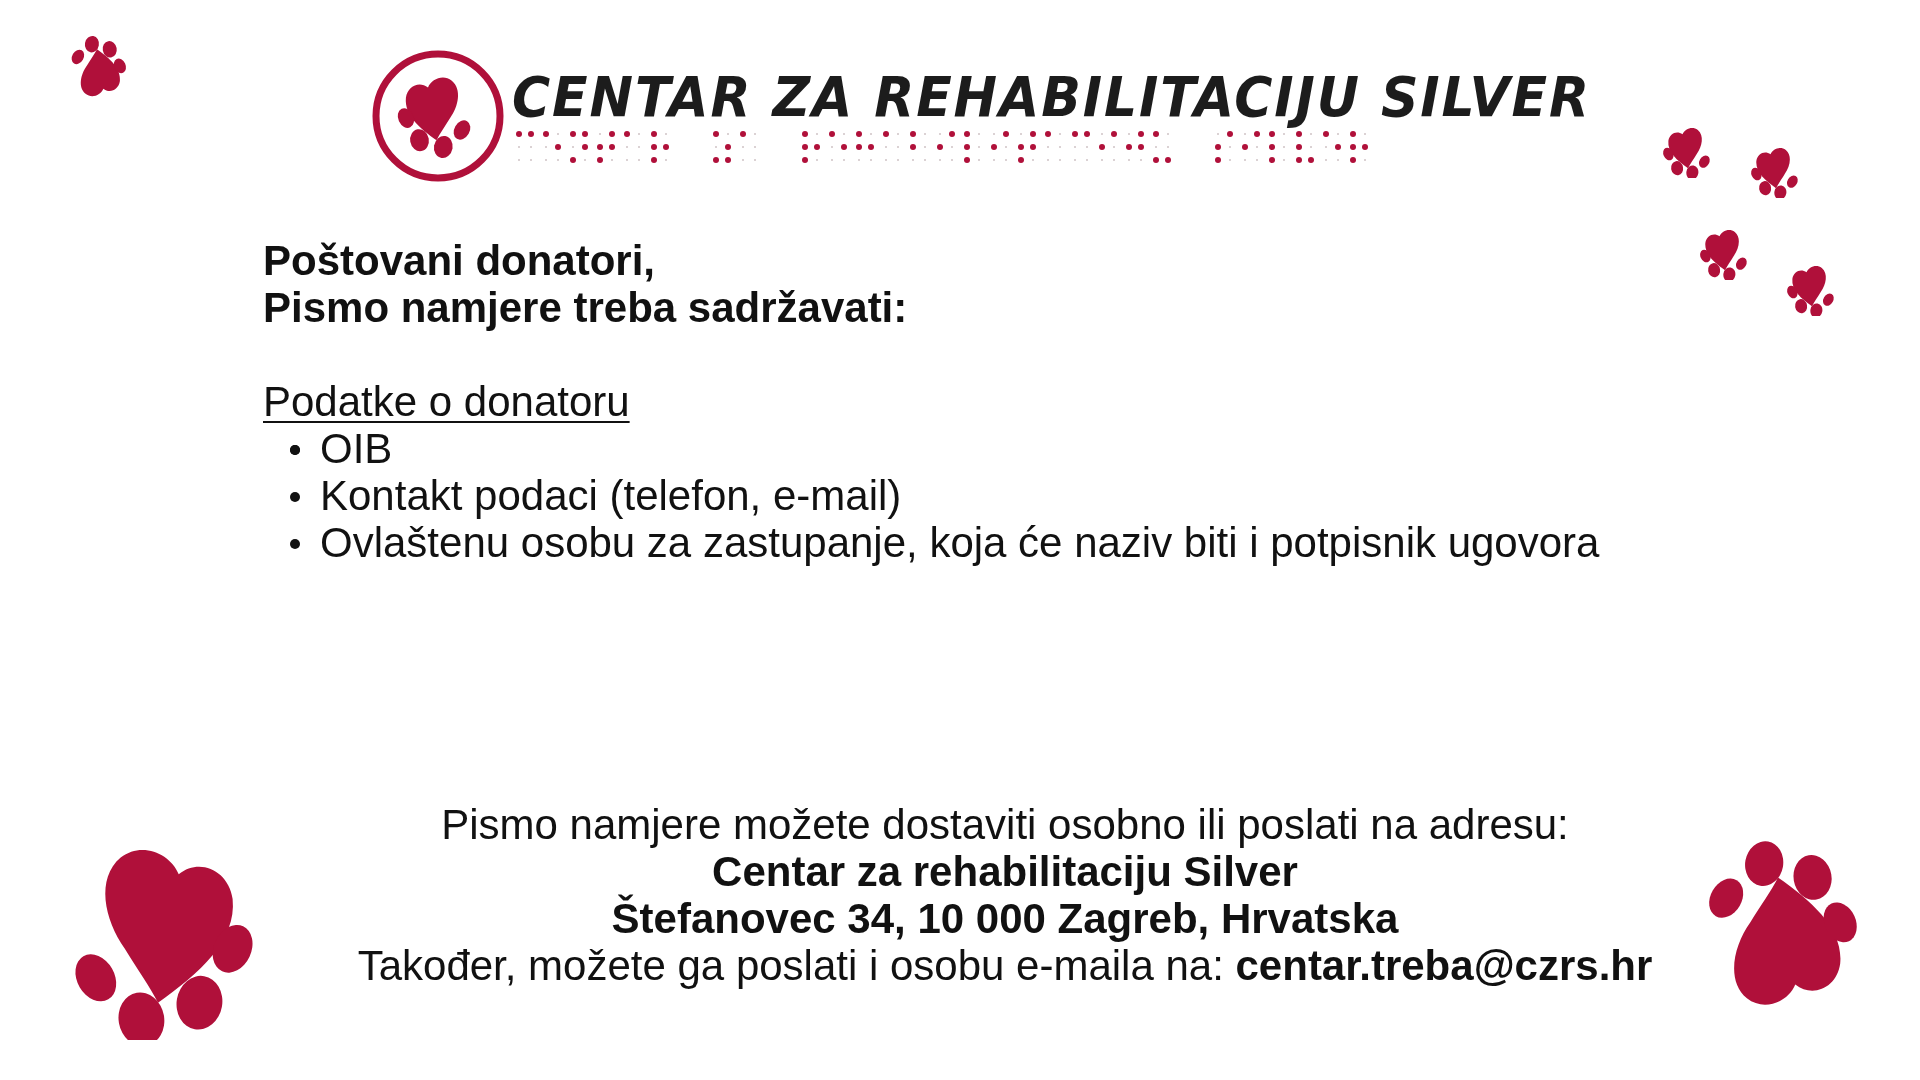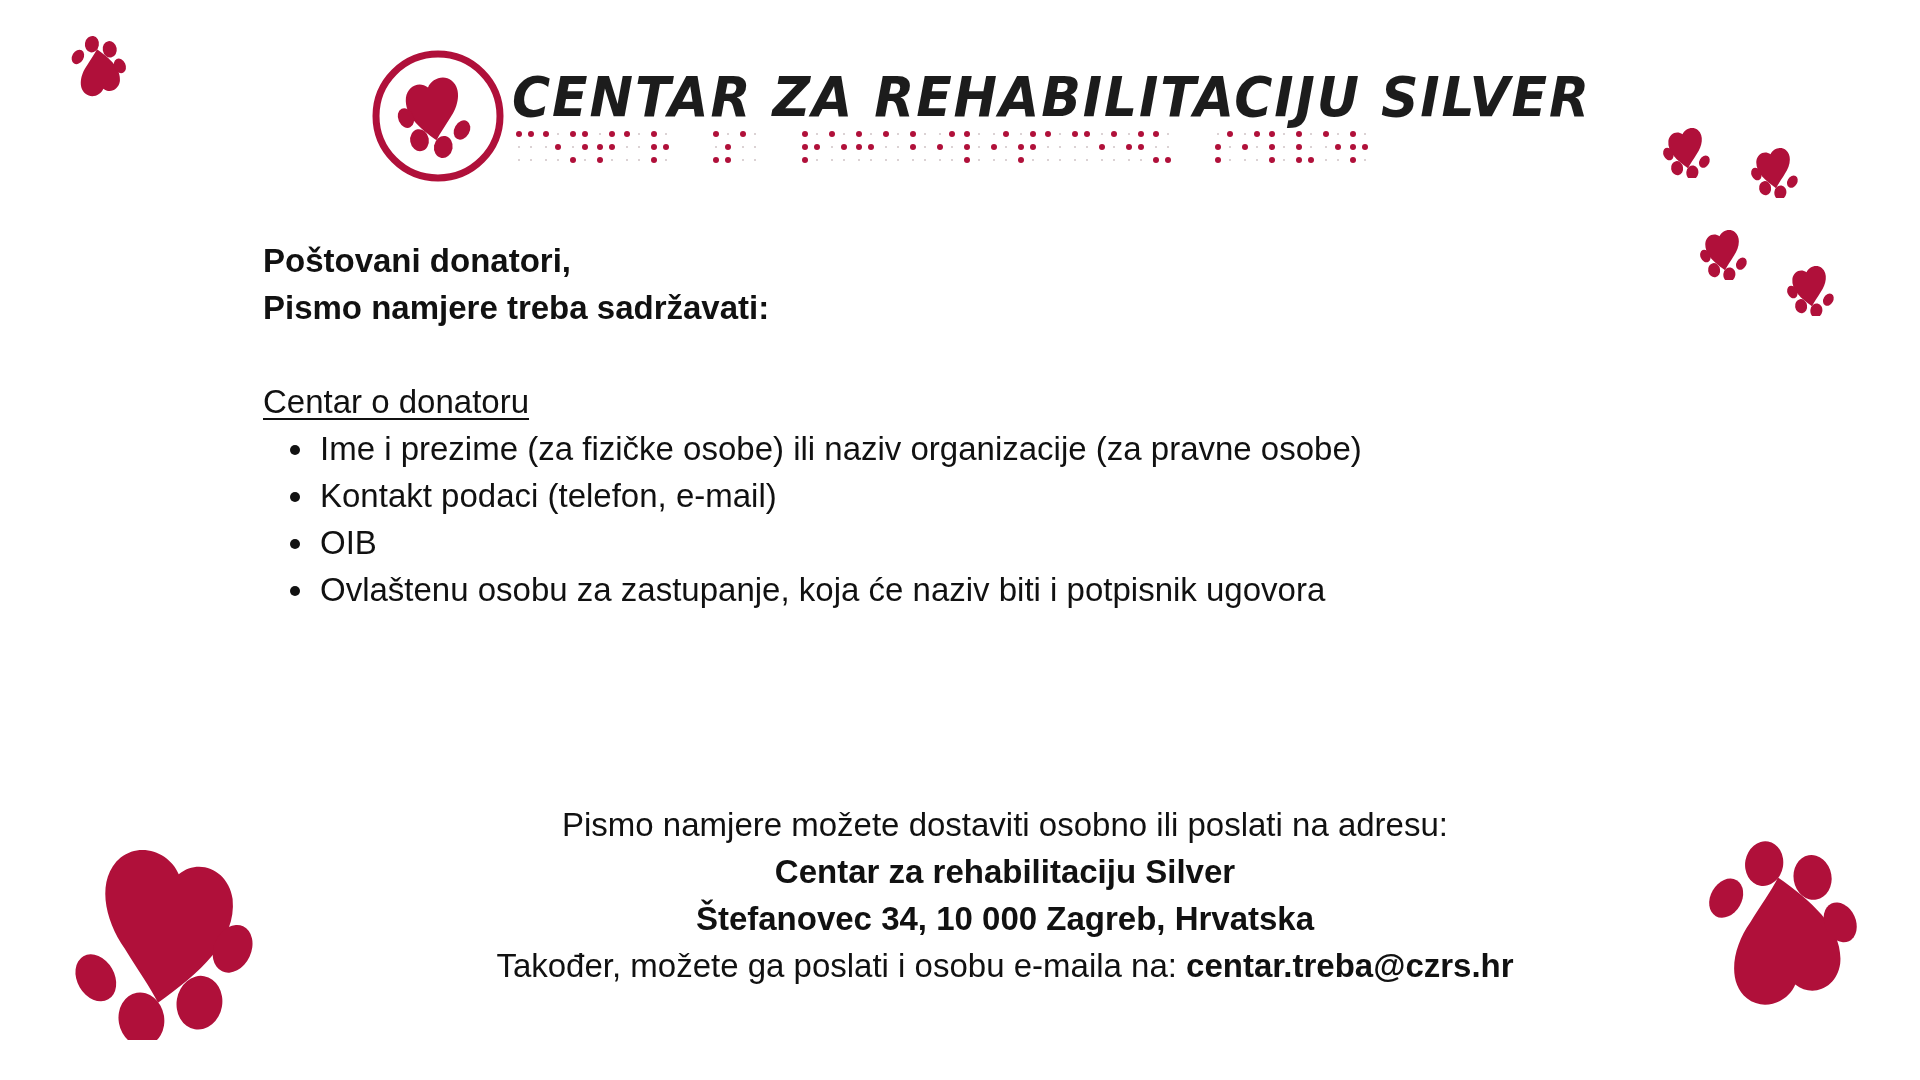--- a/index.html
+++ b/index.html
@@ -18,21 +18,21 @@
     transform: scaleX(0.93); transform-origin:left top;
   }
   #braille { left:516px; top:131px; }
   .bcell { display:inline-block; width:18px; height:40px; position:relative; margin-right:9px; vertical-align:top;}
   .bcell.space { width:26px; }
   .bd { position:absolute; width:6px; height:6px; border-radius:50%; }
   .bd.on { background:#b0103a; }
   .bd.off { width:2px; height:2px; background:#cfc3c6; margin:2px; }
 
   
-  .txt { font-size:33px; line-height:47px; white-space:nowrap; }
+  .txt { font-size:42px; line-height:47px; white-space:nowrap; }
   #content { left:263px; top:237px; }
   .bold { font-weight:bold; }
   .under { text-decoration:underline; text-decoration-thickness:2px; text-underline-offset:5px; }
   ul.bullets { list-style:none; margin:0; padding:0; }
   ul.bullets li { position:relative; padding-left:57px; }
   ul.bullets li .dot {
     position:absolute; left:27px; top:20px; width:10px; height:10px; border-radius:50%; background:#111;
   }
   .blank { height:47px; }
   #footer { left:0; width:2010px; top:801px; text-align:center; }
@@ -93,25 +93,25 @@
 <svg class="paw" style="left:1688px;top:836px" width="180" height="190" viewBox="0 0 100 110">
   <g transform="rotate(180 50 58)">
       <use href="#heartpaw"></use>
     </g>
 </svg>
 
 <div id="content" class="abs txt">
   <div class="bold">Poštovani donatori,</div>
   <div class="bold">Pismo namjere treba sadržavati:</div>
   <div class="blank"></div>
-  <div><span class="under">Centar o donatoru</span></div>
+  <div><span class="under">Podatke o donatoru</span></div>
   <ul class="bullets">
-    <li><span class="dot"></span><span>Ime i prezime (za fizičke osobe) ili naziv organizacije (za pravne osobe)</span></li>
+    <li><span class="dot"></span></li>
+    <li><span class="dot"></span><span>OIB</span></li>
     <li><span class="dot"></span><span>Kontakt podaci (telefon, e-mail)</span></li>
-    <li><span class="dot"></span><span>OIB</span></li>
     <li><span class="dot"></span><span>Ovlaštenu osobu za zastupanje, koja će naziv biti i potpisnik ugovora</span></li>
   </ul>
 </div>
 
 <div id="footer" class="abs txt">
   <div>Pismo namjere možete dostaviti osobno ili poslati na adresu:</div>
   <div class="bold">Centar za rehabilitaciju Silver</div>
   <div class="bold">Štefanovec 34, 10 000 Zagreb, Hrvatska</div>
   <div><span>Također, možete ga poslati i osobu e-maila na: </span><span class="bold">centar.treba@czrs.hr</span></div>
 </div>

